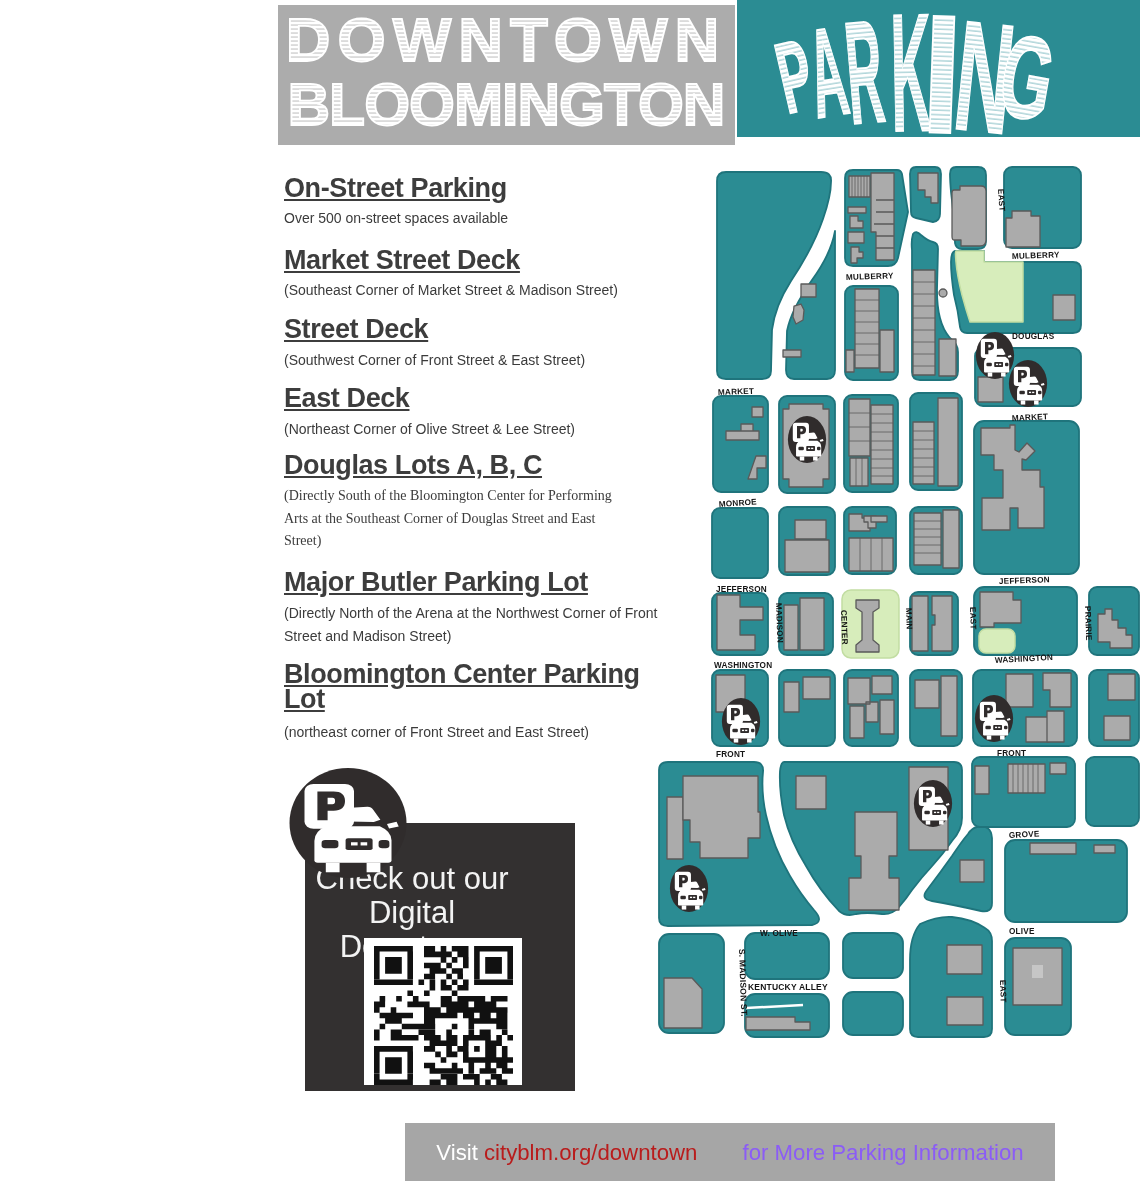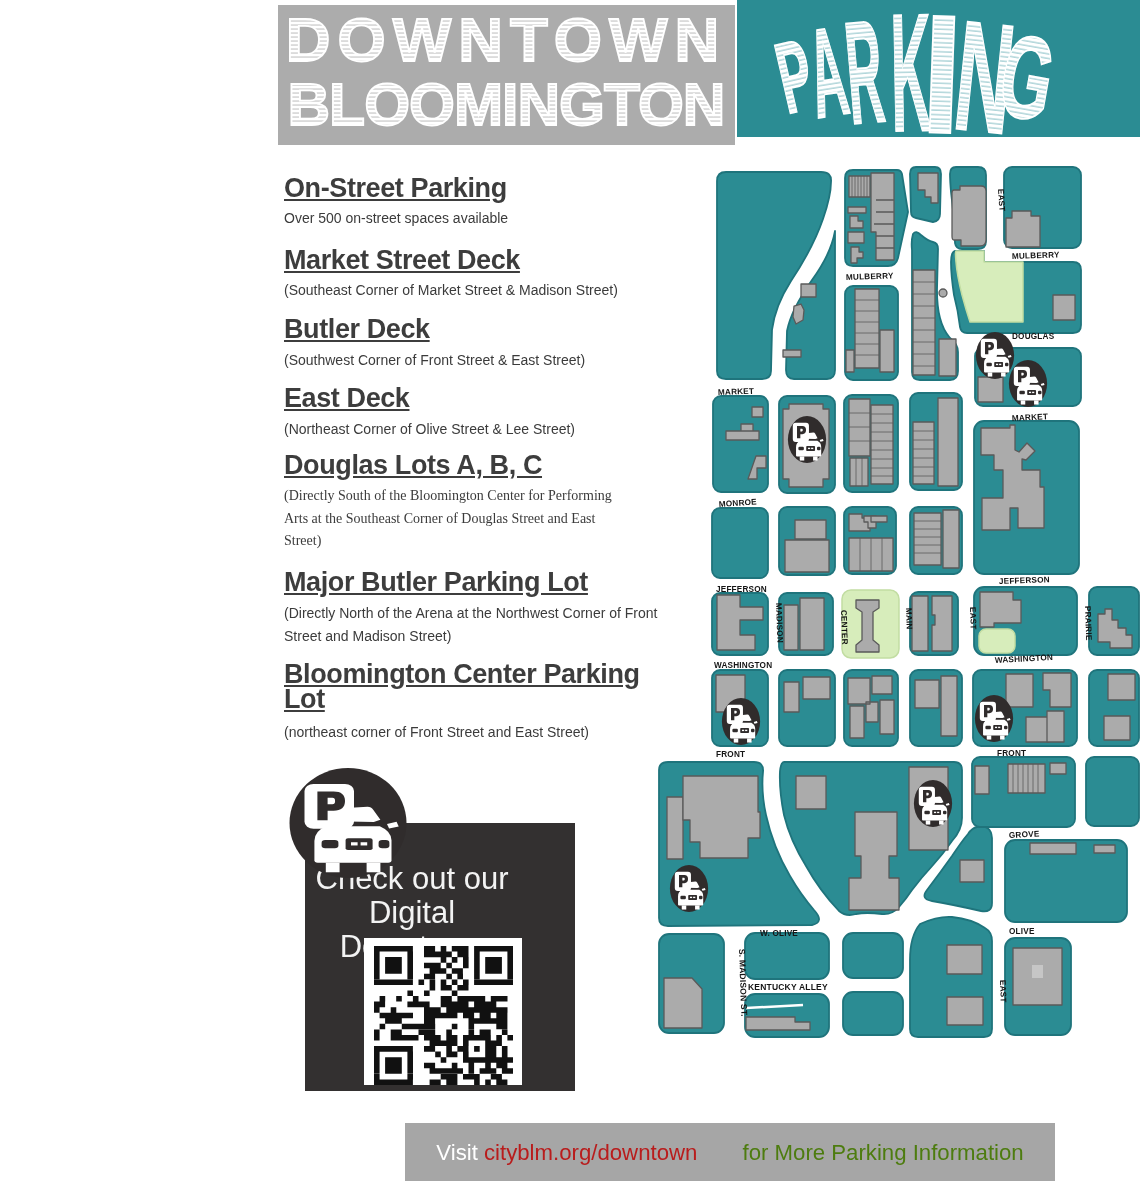--- a/index.html
+++ b/index.html
@@ -60,21 +60,21 @@
 </svg>
 
 <div class="abs hd" style="left:284px;top:176px;">On-Street Parking</div>
 
 <div class="abs sub" style="left:284px;top:207px;">Over 500 on-street spaces available</div>
 
 <div class="abs hd" style="left:284px;top:248px;">Market Street Deck</div>
 
 <div class="abs sub" style="left:284px;top:279px;">(Southeast Corner of Market Street &amp; Madison Street)</div>
 
-<div class="abs hd" style="left:284px;top:317px;">Butler Deck</div>
+<div class="abs hd" style="left:284px;top:317px;">Street Deck</div>
 
 <div class="abs sub" style="left:284px;top:349px;">(Southwest Corner of Front Street &amp; East Street)</div>
 
 <div class="abs hd" style="left:284px;top:386px;">East Deck</div>
 
 <div class="abs sub" style="left:284px;top:418px;">(Northeast Corner of Olive Street &amp; Lee Street)</div>
 
 <div class="abs hd" style="left:284px;top:453px;">Douglas Lots A, B, C</div>
 
 <div class="abs sub" style="left:284px;top:485px;width:352px;font-family:Liberation Serif, serif;">(Directly South of the Bloomington Center for Performing Arts at the Southeast Corner of Douglas Street and East Street)</div>
@@ -97,21 +97,21 @@
       <path d="M10.0,8.0h38.9v5.56h-38.9zM60.0,8.0h11.1v5.56h-11.1zM76.7,8.0h5.6v5.56h-5.6zM87.8,8.0h16.7v5.56h-16.7zM110.1,8.0h38.9v5.56h-38.9zM10.0,13.6h5.6v5.56h-5.6zM43.4,13.6h5.6v5.56h-5.6zM60.0,13.6h27.8v5.56h-27.8zM93.4,13.6h11.1v5.56h-11.1zM110.1,13.6h5.6v5.56h-5.6zM143.4,13.6h5.6v5.56h-5.6zM10.0,19.1h5.6v5.56h-5.6zM21.1,19.1h16.7v5.56h-16.7zM43.4,19.1h5.6v5.56h-5.6zM76.7,19.1h5.6v5.56h-5.6zM87.8,19.1h5.6v5.56h-5.6zM99.0,19.1h5.6v5.56h-5.6zM110.1,19.1h5.6v5.56h-5.6zM121.2,19.1h16.7v5.56h-16.7zM143.4,19.1h5.6v5.56h-5.6zM10.0,24.7h5.6v5.56h-5.6zM21.1,24.7h16.7v5.56h-16.7zM43.4,24.7h5.6v5.56h-5.6zM60.0,24.7h16.7v5.56h-16.7zM82.3,24.7h5.6v5.56h-5.6zM99.0,24.7h5.6v5.56h-5.6zM110.1,24.7h5.6v5.56h-5.6zM121.2,24.7h16.7v5.56h-16.7zM143.4,24.7h5.6v5.56h-5.6zM10.0,30.2h5.6v5.56h-5.6zM21.1,30.2h16.7v5.56h-16.7zM43.4,30.2h5.6v5.56h-5.6zM65.6,30.2h16.7v5.56h-16.7zM87.8,30.2h11.1v5.56h-11.1zM110.1,30.2h5.6v5.56h-5.6zM121.2,30.2h16.7v5.56h-16.7zM143.4,30.2h5.6v5.56h-5.6zM10.0,35.8h5.6v5.56h-5.6zM43.4,35.8h5.6v5.56h-5.6zM60.0,35.8h11.1v5.56h-11.1zM82.3,35.8h5.6v5.56h-5.6zM93.4,35.8h5.6v5.56h-5.6zM110.1,35.8h5.6v5.56h-5.6zM143.4,35.8h5.6v5.56h-5.6zM10.0,41.4h38.9v5.56h-38.9zM54.5,41.4h5.6v5.56h-5.6zM65.6,41.4h5.6v5.56h-5.6zM76.7,41.4h5.6v5.56h-5.6zM87.8,41.4h5.6v5.56h-5.6zM99.0,41.4h5.6v5.56h-5.6zM110.1,41.4h38.9v5.56h-38.9zM65.6,46.9h5.6v5.56h-5.6zM76.7,46.9h11.1v5.56h-11.1zM93.4,46.9h11.1v5.56h-11.1zM43.4,52.5h5.6v5.56h-5.6zM60.0,52.5h5.6v5.56h-5.6zM87.8,52.5h5.6v5.56h-5.6zM15.6,58.0h5.6v5.56h-5.6zM32.2,58.0h5.6v5.56h-5.6zM48.9,58.0h5.6v5.56h-5.6zM76.7,58.0h11.1v5.56h-11.1zM93.4,58.0h27.8v5.56h-27.8zM126.8,58.0h16.7v5.56h-16.7zM10.0,63.6h11.1v5.56h-11.1zM43.4,63.6h22.2v5.56h-22.2zM76.7,63.6h27.8v5.56h-27.8zM110.1,63.6h22.2v5.56h-22.2zM10.0,69.2h5.6v5.56h-5.6zM26.7,69.2h5.6v5.56h-5.6zM60.0,69.2h16.7v5.56h-16.7zM82.3,69.2h61.2v5.56h-61.2zM15.6,74.7h33.4v5.56h-33.4zM60.0,74.7h33.4v5.56h-33.4zM99.0,74.7h11.1v5.56h-11.1zM115.6,74.7h11.1v5.56h-11.1zM132.3,74.7h11.1v5.56h-11.1zM21.1,80.3h16.7v5.56h-16.7zM60.0,80.3h11.1v5.56h-11.1zM104.5,80.3h38.9v5.56h-38.9zM15.6,85.8h5.6v5.56h-5.6zM37.8,85.8h33.4v5.56h-33.4zM87.8,85.8h5.6v5.56h-5.6zM104.5,85.8h5.6v5.56h-5.6zM132.3,85.8h11.1v5.56h-11.1zM10.0,91.4h5.6v5.56h-5.6zM26.7,91.4h11.1v5.56h-11.1zM54.5,91.4h16.7v5.56h-16.7zM82.3,91.4h5.6v5.56h-5.6zM104.5,91.4h5.6v5.56h-5.6zM115.6,91.4h11.1v5.56h-11.1zM137.9,91.4h5.6v5.56h-5.6zM10.0,97.0h5.6v5.56h-5.6zM26.7,97.0h27.8v5.56h-27.8zM60.0,97.0h16.7v5.56h-16.7zM82.3,97.0h11.1v5.56h-11.1zM99.0,97.0h27.8v5.56h-27.8zM132.3,97.0h5.6v5.56h-5.6zM143.4,97.0h5.6v5.56h-5.6zM65.6,102.5h27.8v5.56h-27.8zM99.0,102.5h5.6v5.56h-5.6zM121.2,102.5h16.7v5.56h-16.7zM10.0,108.1h38.9v5.56h-38.9zM60.0,108.1h11.1v5.56h-11.1zM82.3,108.1h5.6v5.56h-5.6zM93.4,108.1h11.1v5.56h-11.1zM110.1,108.1h5.6v5.56h-5.6zM121.2,108.1h11.1v5.56h-11.1zM137.9,108.1h5.6v5.56h-5.6zM10.0,113.6h5.6v5.56h-5.6zM43.4,113.6h5.6v5.56h-5.6zM71.2,113.6h5.6v5.56h-5.6zM82.3,113.6h11.1v5.56h-11.1zM99.0,113.6h5.6v5.56h-5.6zM121.2,113.6h11.1v5.56h-11.1zM137.9,113.6h5.6v5.56h-5.6zM10.0,119.2h5.6v5.56h-5.6zM21.1,119.2h16.7v5.56h-16.7zM43.4,119.2h5.6v5.56h-5.6zM76.7,119.2h5.6v5.56h-5.6zM99.0,119.2h50.0v5.56h-50.0zM10.0,124.8h5.6v5.56h-5.6zM21.1,124.8h16.7v5.56h-16.7zM43.4,124.8h5.6v5.56h-5.6zM60.0,124.8h11.1v5.56h-11.1zM87.8,124.8h5.6v5.56h-5.6zM104.5,124.8h5.6v5.56h-5.6zM121.2,124.8h5.6v5.56h-5.6zM132.3,124.8h11.1v5.56h-11.1zM10.0,130.3h5.6v5.56h-5.6zM21.1,130.3h16.7v5.56h-16.7zM43.4,130.3h5.6v5.56h-5.6zM65.6,130.3h33.4v5.56h-33.4zM104.5,130.3h5.6v5.56h-5.6zM115.6,130.3h16.7v5.56h-16.7zM137.9,130.3h11.1v5.56h-11.1zM10.0,135.9h5.6v5.56h-5.6zM43.4,135.9h5.6v5.56h-5.6zM76.7,135.9h16.7v5.56h-16.7zM99.0,135.9h16.7v5.56h-16.7zM126.8,135.9h11.1v5.56h-11.1zM10.0,141.4h38.9v5.56h-38.9zM65.6,141.4h11.1v5.56h-11.1zM82.3,141.4h11.1v5.56h-11.1zM110.1,141.4h5.6v5.56h-5.6zM121.2,141.4h5.6v5.56h-5.6zM132.3,141.4h11.1v5.56h-11.1z"></path>
     </g>
 </svg>
 
 <svg class="abs" style="left:288px;top:768px;" width="120" height="110" viewBox="0 0 40 48" preserveAspectRatio="none">
  <use href="#pkicon"></use>
 </svg>
 
 <div class="abs" style="left:405px;top:1123px;width:650px;height:58px;background:#a6a6a6;"></div>
 
-<div class="abs" style="left:405px;top:1136px;width:650px;text-align:center;font-size:22.2px;color:#ffffff;line-height:34px;">Visit <span style="color:#b91c1c;">cityblm.org/downtown</span> <span style="color:#4d7c0f;margin-left:39px;">for More Parking Information</span></div>
+<div class="abs" style="left:405px;top:1136px;width:650px;text-align:center;font-size:22.2px;color:#ffffff;line-height:34px;">Visit <span style="color:#b91c1c;">cityblm.org/downtown</span> <span style="color:#8b5cf6;margin-left:39px;">for More Parking Information</span></div>
 
 <svg class="abs" style="left:0;top:0;" width="1140" height="1186" viewBox="0 0 1140 1186">
 <defs>
  <symbol id="pkicon" viewBox="0 0 40 48">
    <ellipse cx="20" cy="24" rx="19.5" ry="24" fill="#302c2c"></ellipse>
    <g>
     <rect x="5.5" y="7" width="16.5" height="19.5" rx="3" fill="#ffffff"></rect>
     <rect x="12.5" y="26" width="2.4" height="5" fill="#ffffff"></rect>
     <path fill="#302c2c" fill-rule="evenodd" d="M9.8,22.8 L9.8,10.2 L15.2,10.2 Q19,10.2 19,14.4 Q19,18.6 15.2,18.6 L13.2,18.6 L13.2,22.8 Z M13.2,13 L13.2,15.8 L14.8,15.8 Q15.7,15.8 15.7,14.4 Q15.7,13 14.8,13 Z"></path>
    </g>

